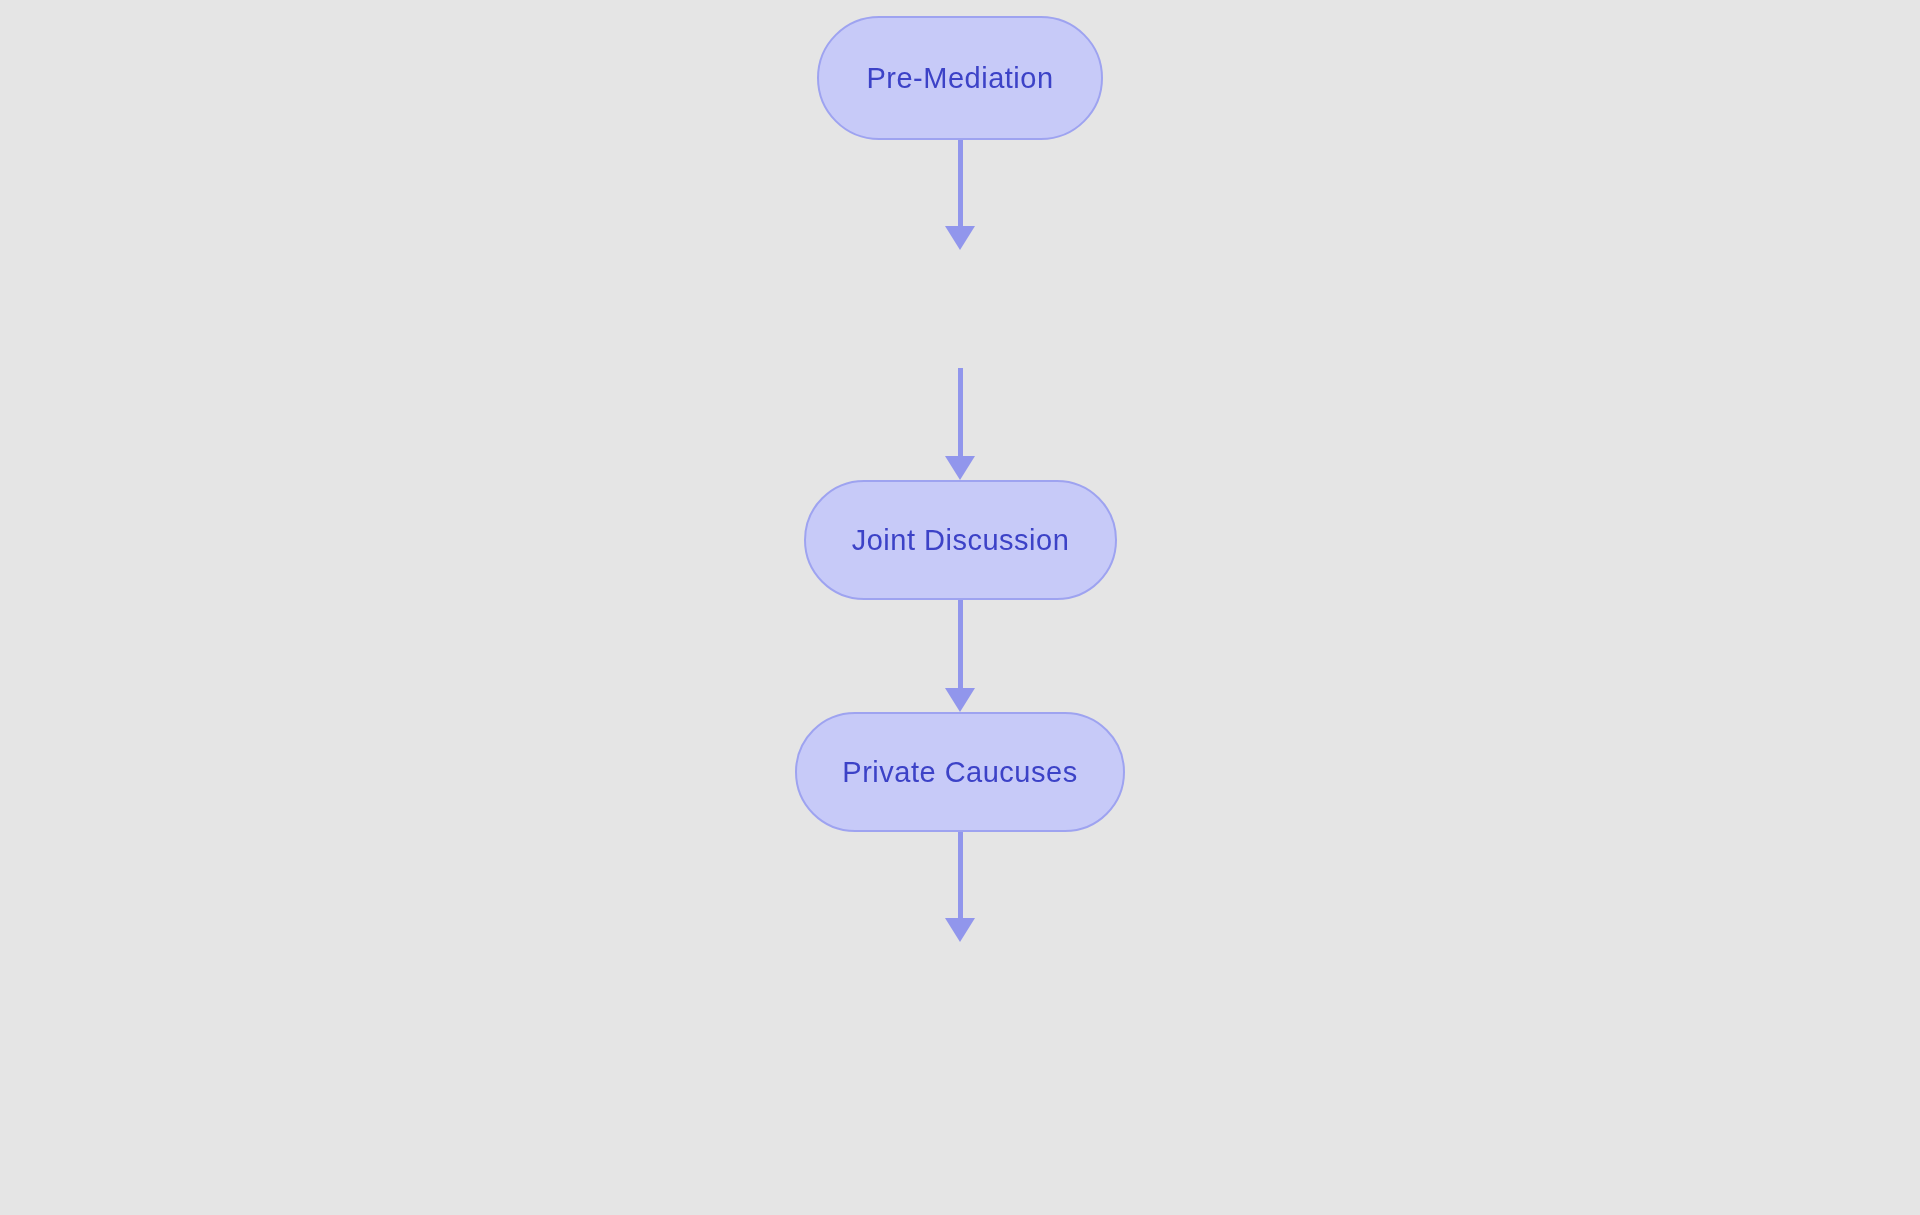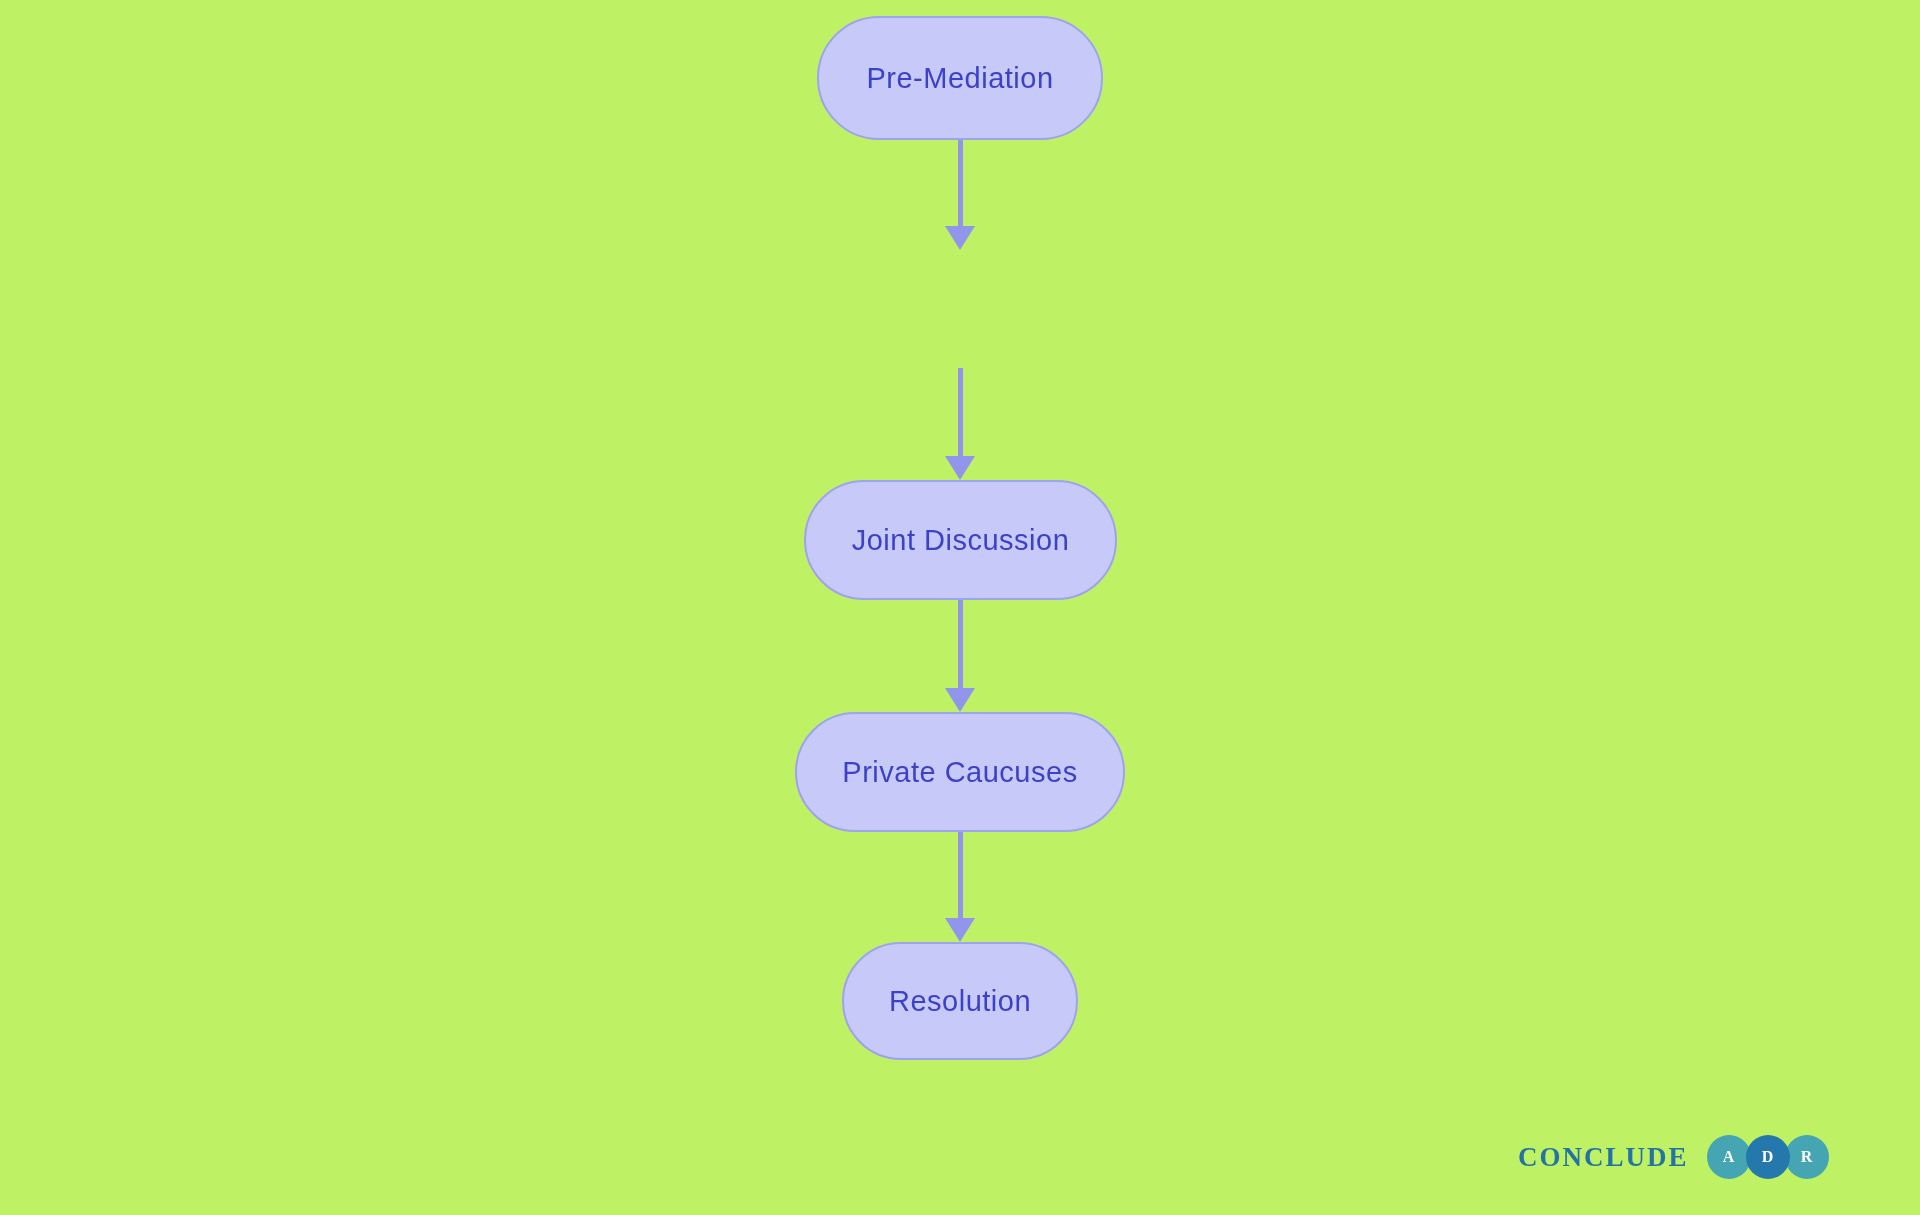--- a/index.html
+++ b/index.html
@@ -11,21 +11,21 @@
     --badge-teal: #46a5b3;
     --badge-blue: #2478ab;
     --badge-letter: #ffffff;
   }
   * { margin: 0; padding: 0; box-sizing: border-box; }
   html, body { background: #ffffff; }
   .canvas {
     position: relative;
     width: 1920px;
     height: 1215px;
-    background: #bef264;
+    background: #e5e5e5;
     overflow: hidden;
     font-family: "Liberation Sans", "DejaVu Sans", sans-serif;
   }
 
   
   .node {
     position: absolute;
     background: var(--node-fill);
     border: 2px solid var(--node-border);
     border-radius: 62px;
@@ -134,24 +134,15 @@
 
   <div class="node node-3">
     <span>Private Caucuses</span>
   </div>
 
   <div class="arrow arrow-3">
     <div class="arrow-stem"></div>
     <div class="arrow-head"></div>
   </div>
 
-  <div class="node node-4">
-    <span>Resolution</span>
-  </div>
 
-  <div class="logo">
-    <span class="logo-word">CONCLUDE</span>
-    <span class="badge badge-a">A</span>
-    <span class="badge badge-d">D</span>
-    <span class="badge badge-r">R</span>
-  </div>
 
 </div>
 
 </body></html>

